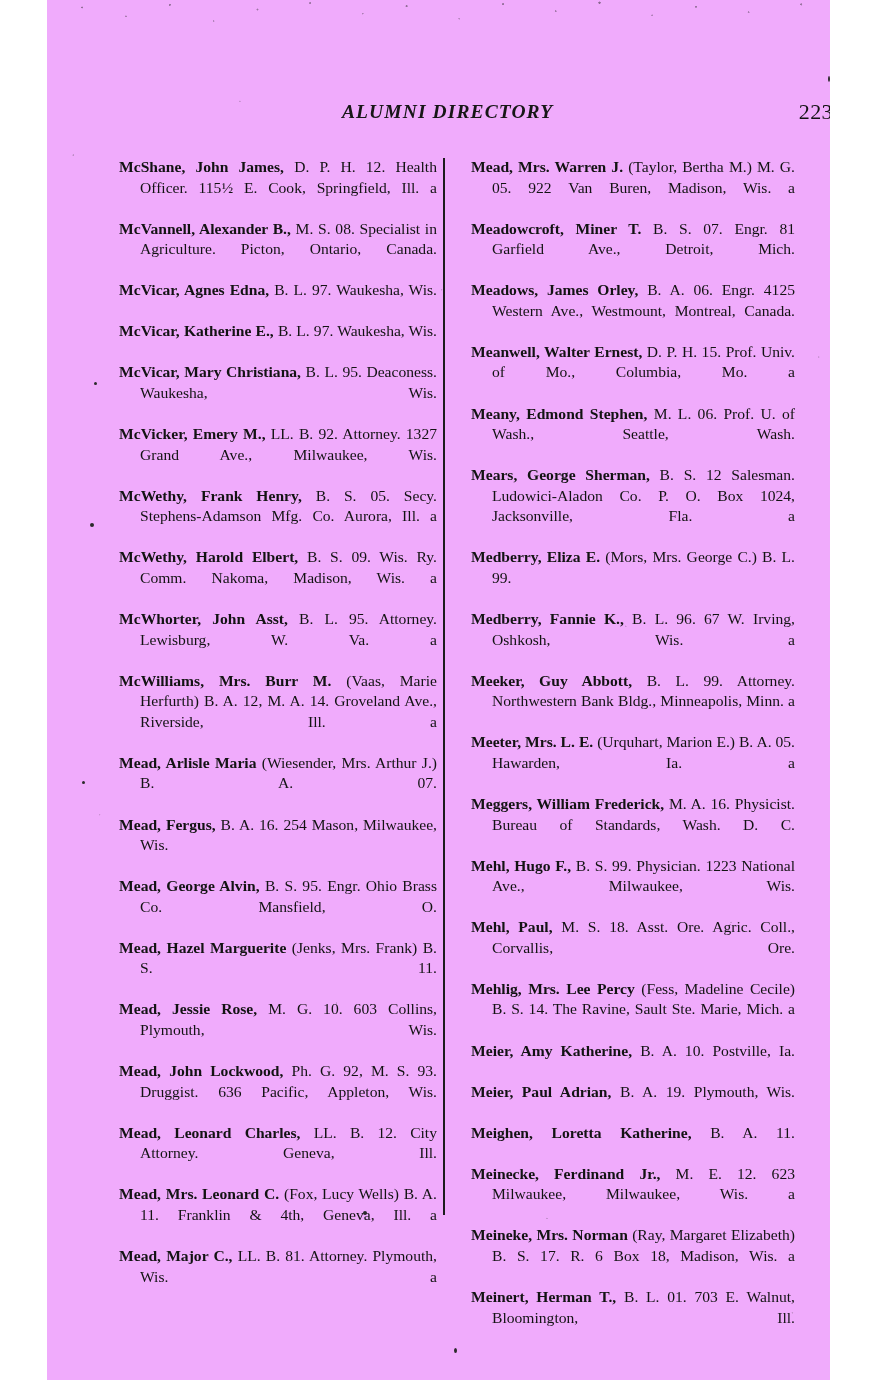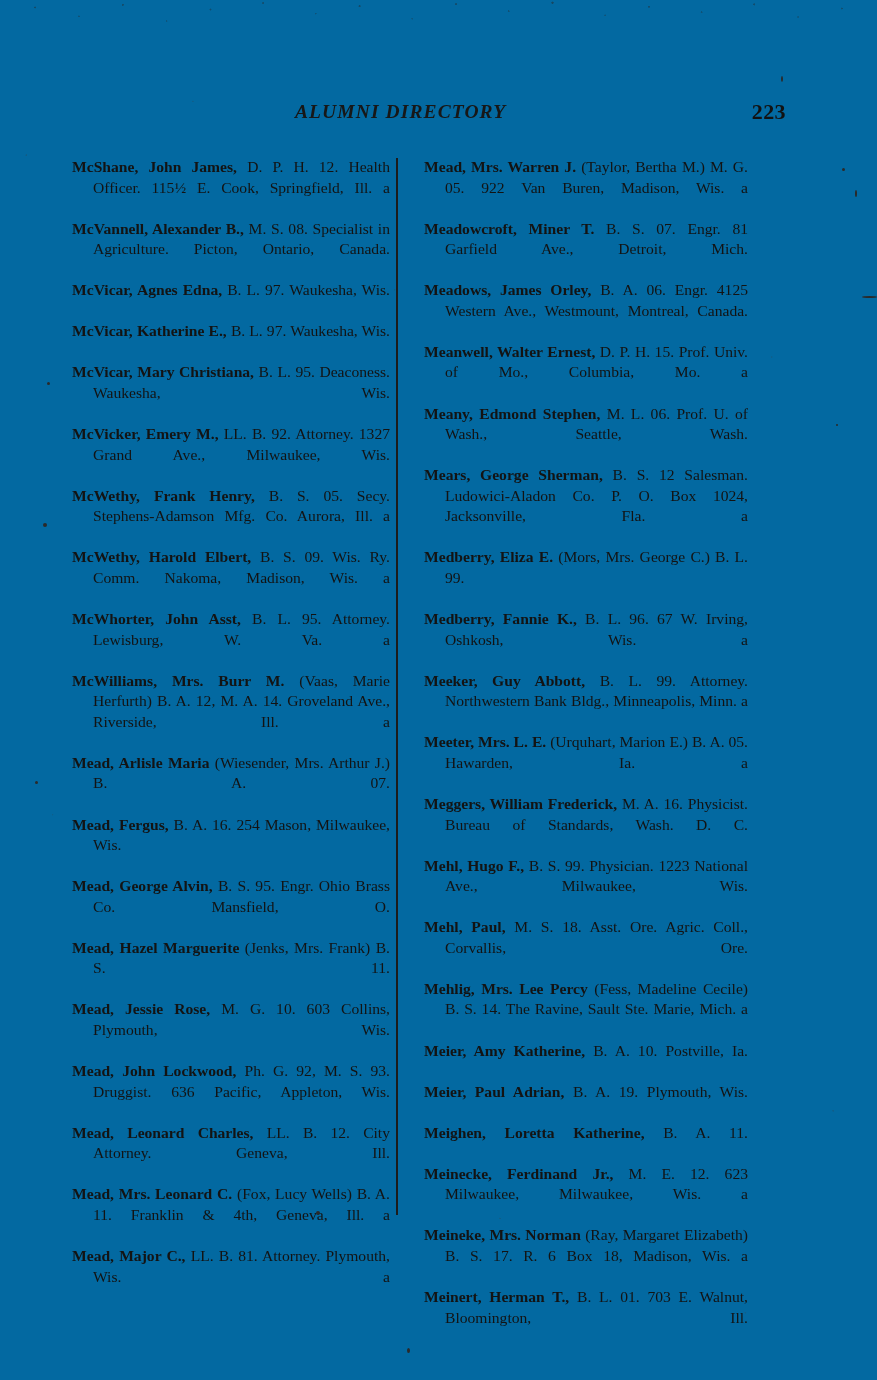--- a/index.html
+++ b/index.html
@@ -7,24 +7,24 @@
     margin: 0;
     padding: 0;
     background: #ffffff;
   }
   body {
     font-family: "Liberation Serif", "DejaVu Serif", serif;
   }
 
   #page {
     position: relative;
-    width: 877px;
+    width: 783px;
     height: 1380px;
     margin: 0 auto;
-    background: #0369a1;
+    background: #f0abfc;
     overflow: hidden;
   }
 
   
   .grain {
     position: absolute;
     pointer-events: none;
     z-index: 5;
   }
   .grain-top {
@@ -94,21 +94,21 @@
     font-weight: bold;
     font-size: 19.5px;
     letter-spacing: 1.1px;
     color: #171717;
     white-space: nowrap;
   }
   #head .folio {
     position: absolute;
     right: 0;
     top: -2px;
-    font-weight: bold;
+    font-weight: normal;
     font-size: 22px;
     letter-spacing: .4px;
     color: #121212;
   }
 
   
   #cols {
     position: absolute;
     left: 0;
     top: 157px;

